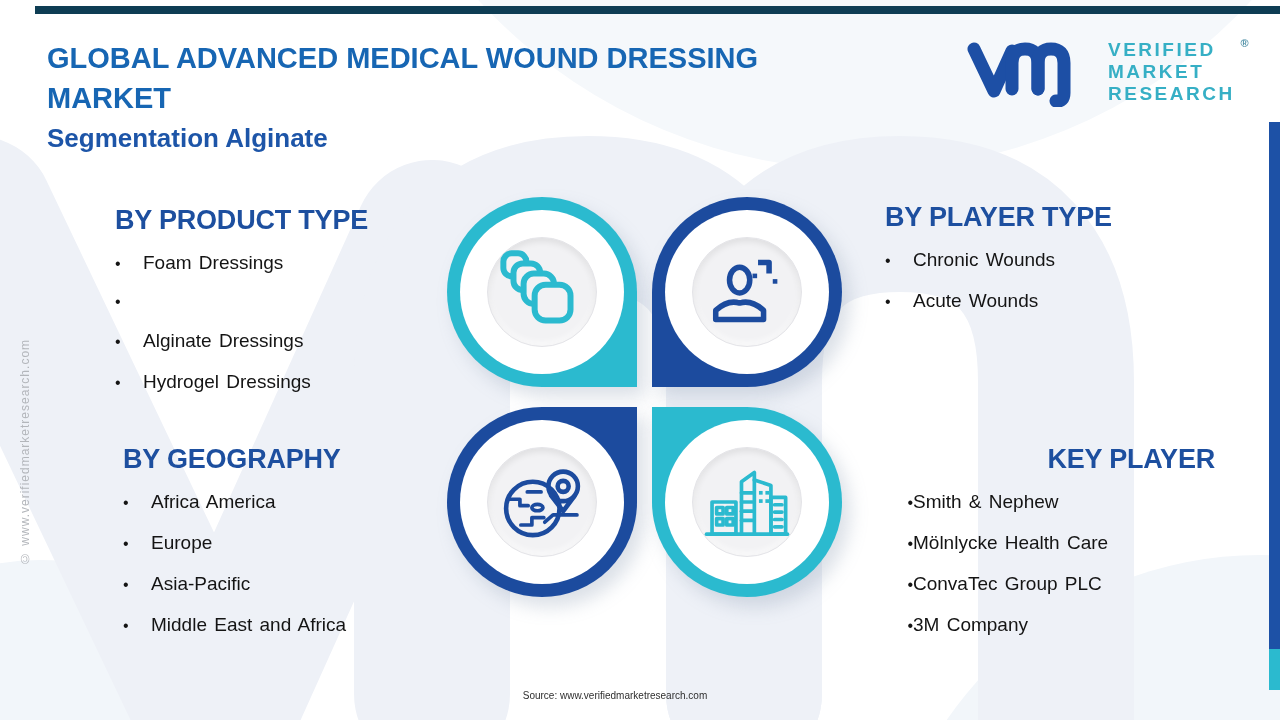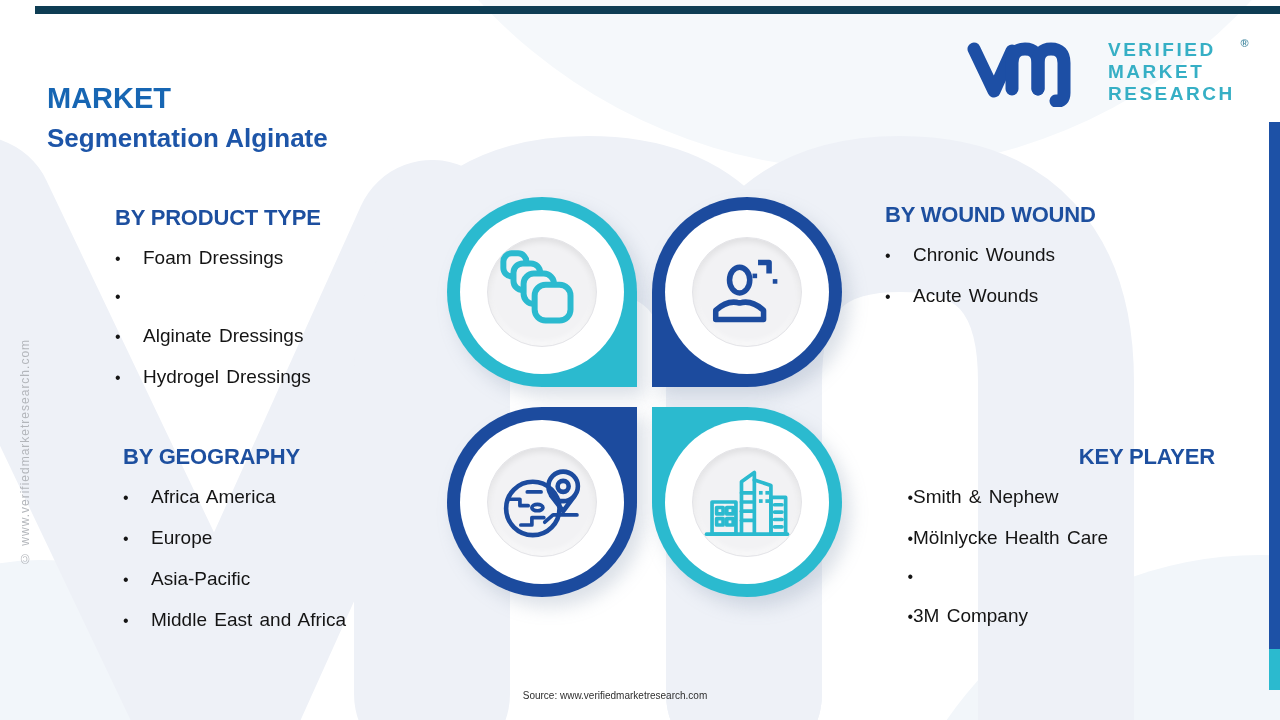--- a/index.html
+++ b/index.html
@@ -26,21 +26,21 @@
 
   
   #logo{left:962px;top:34px;width:300px;height:76px;display:flex;align-items:center;}
   #logo-glyph{width:138px;height:70px;flex:none;}
   #logo-text{margin-left:8px;color:#36afc5;font-weight:bold;font-size:19px;
              line-height:22px;letter-spacing:2.5px;position:relative;}
   #logo-reg{position:absolute;right:-14px;top:-7px;font-size:11px;letter-spacing:0;color:#4d8fa6;}
 
   
   .section{position:absolute;width:330px;}
-  .section h3{margin:0 0 16px 0;color:#1d4f9f;font-size:22px;font-weight:bold;letter-spacing:-0.2px;}
+  .section h3{margin:0 0 16px 0;color:#1d4f9f;font-size:27px;font-weight:bold;letter-spacing:-0.2px;}
   .section ul{margin:0;padding:0;list-style:none;}
   .section li{display:flex;align-items:baseline;color:#141414;font-size:19px;
               margin-bottom:19px;word-spacing:2px;}
   .bullet{flex:none;width:28px;color:#141414;font-size:16px;}
   #section-product{left:115px;top:205px;}
   #section-wound{left:885px;top:202px;}
   #section-geo{left:123px;top:444px;}
   #section-key{left:885px;top:444px;text-align:right;}
 
   
@@ -74,21 +74,21 @@
     <path d="M46,52 V26 Q46,12 59,12 Q72,12 72,26 V52"></path>
     <path d="M72,52 V26 Q72,12 85,12 Q98,12 98,26 V56 Q98,65 90,64"></path>
   </g>
 </svg>
 
 <div class="abs" id="top-bar"></div>
 <div class="abs" id="right-bar-blue"></div>
 <div class="abs" id="right-bar-teal"></div>
 
 <div class="abs" id="title">
-  <br>
+  <span>GLOBAL ADVANCED MEDICAL WOUND DRESSING</span><br>
   <span>MARKET</span>
 </div>
 <div class="abs" id="subtitle">Segmentation Alginate</div>
 
 <div class="abs" id="logo">
   <svg id="logo-glyph" viewBox="0 0 130 70">
     <g fill="none" stroke="#1d4fa5" stroke-width="13" stroke-linecap="round" stroke-linejoin="round">
       <path d="M8,12 L28,54 L46,14"></path>
       <path d="M46,52 V26 Q46,12 59,12 Q72,12 72,26 V52"></path>
       <path d="M72,52 V26 Q72,12 85,12 Q98,12 98,26 V56 Q98,65 90,64"></path>
@@ -117,21 +117,21 @@
         <span>Alginate Dressings</span>
       </li>
     <li>
         <span class="bullet">•</span>
         <span>Hydrogel Dressings</span>
       </li>
   </ul>
 </div>
 
 <div class="section" id="section-wound">
-  <h3>BY WOUND WOUND</h3>
+  <h3>BY PLAYER TYPE</h3>
   <ul>
     <li>
         <span class="bullet">•</span>
         <span>Chronic Wounds</span>
       </li>
     <li>
         <span class="bullet">•</span>
         <span>Acute Wounds</span>
       </li>
   </ul>
@@ -165,20 +165,21 @@
     <li>
         <span class="bullet">•</span>
         <span>Smith &amp; Nephew</span>
       </li>
     <li>
         <span class="bullet">•</span>
         <span>Mölnlycke Health Care</span>
       </li>
     <li>
         <span class="bullet">•</span>
+        <span>ConvaTec Group PLC</span>
       </li>
     <li>
         <span class="bullet">•</span>
         <span>3M Company</span>
       </li>
   </ul>
 </div>
 
 <div class="quad" id="quad-tl">
   <div class="ring">

